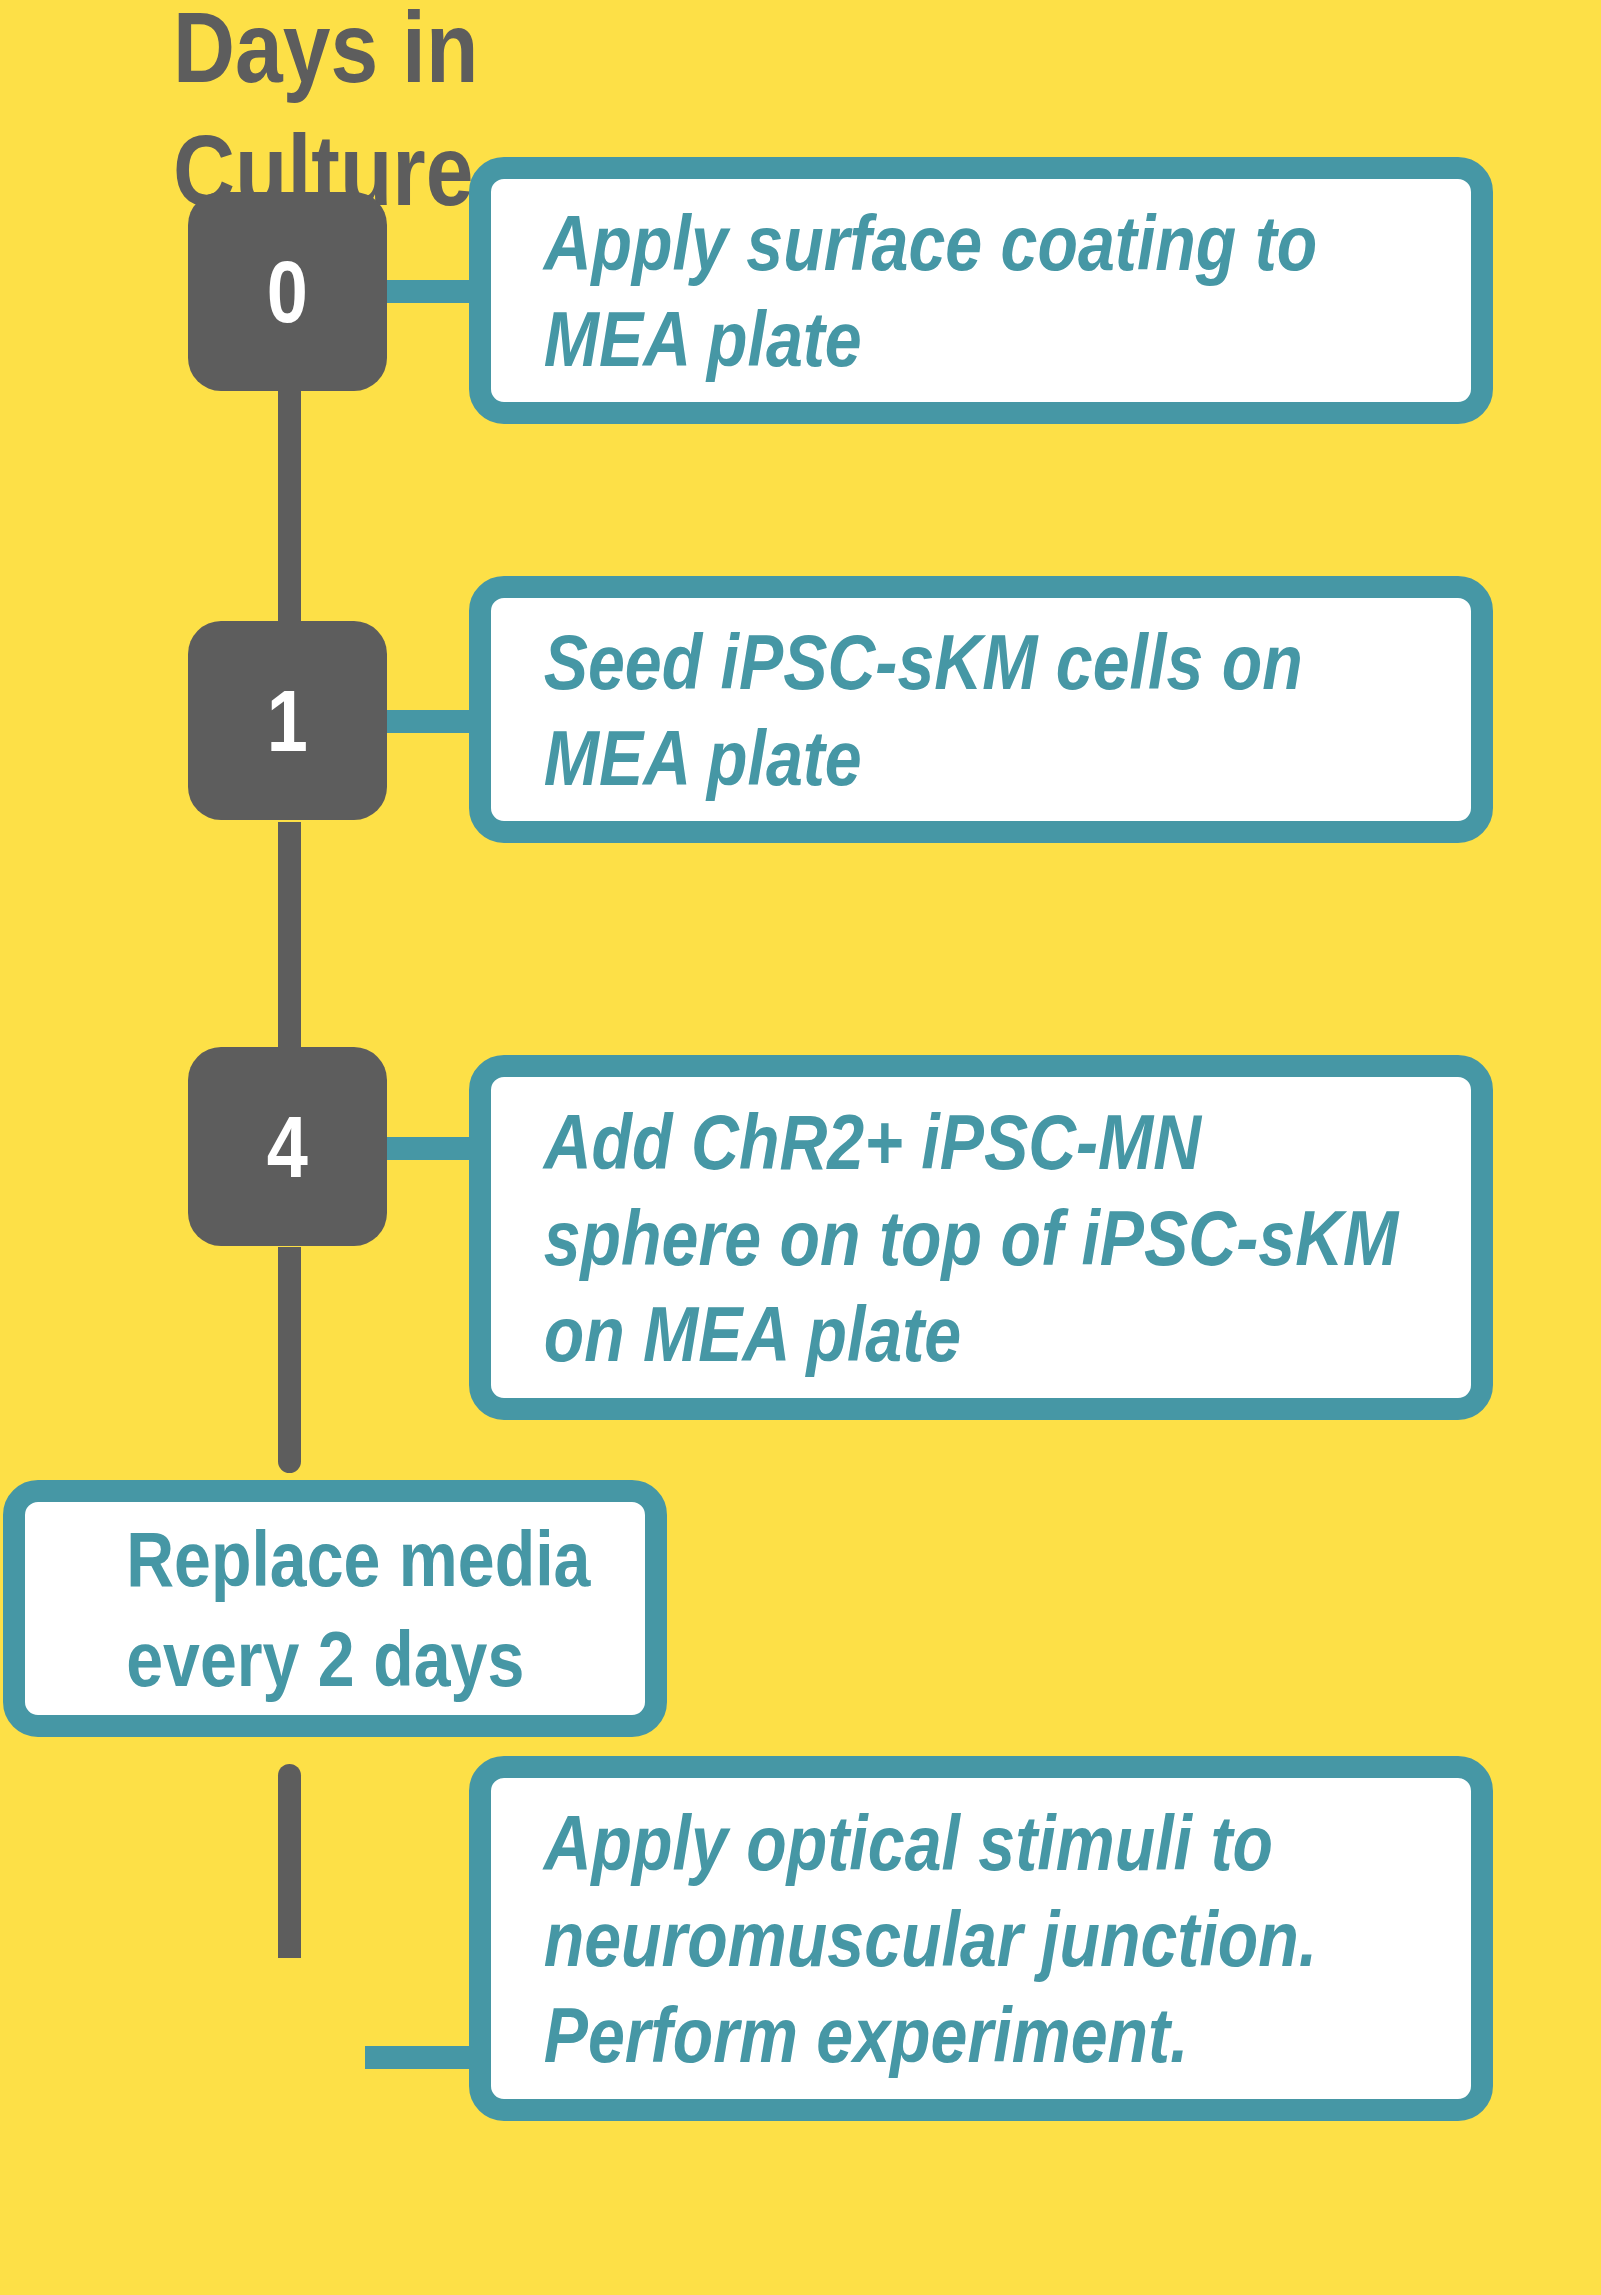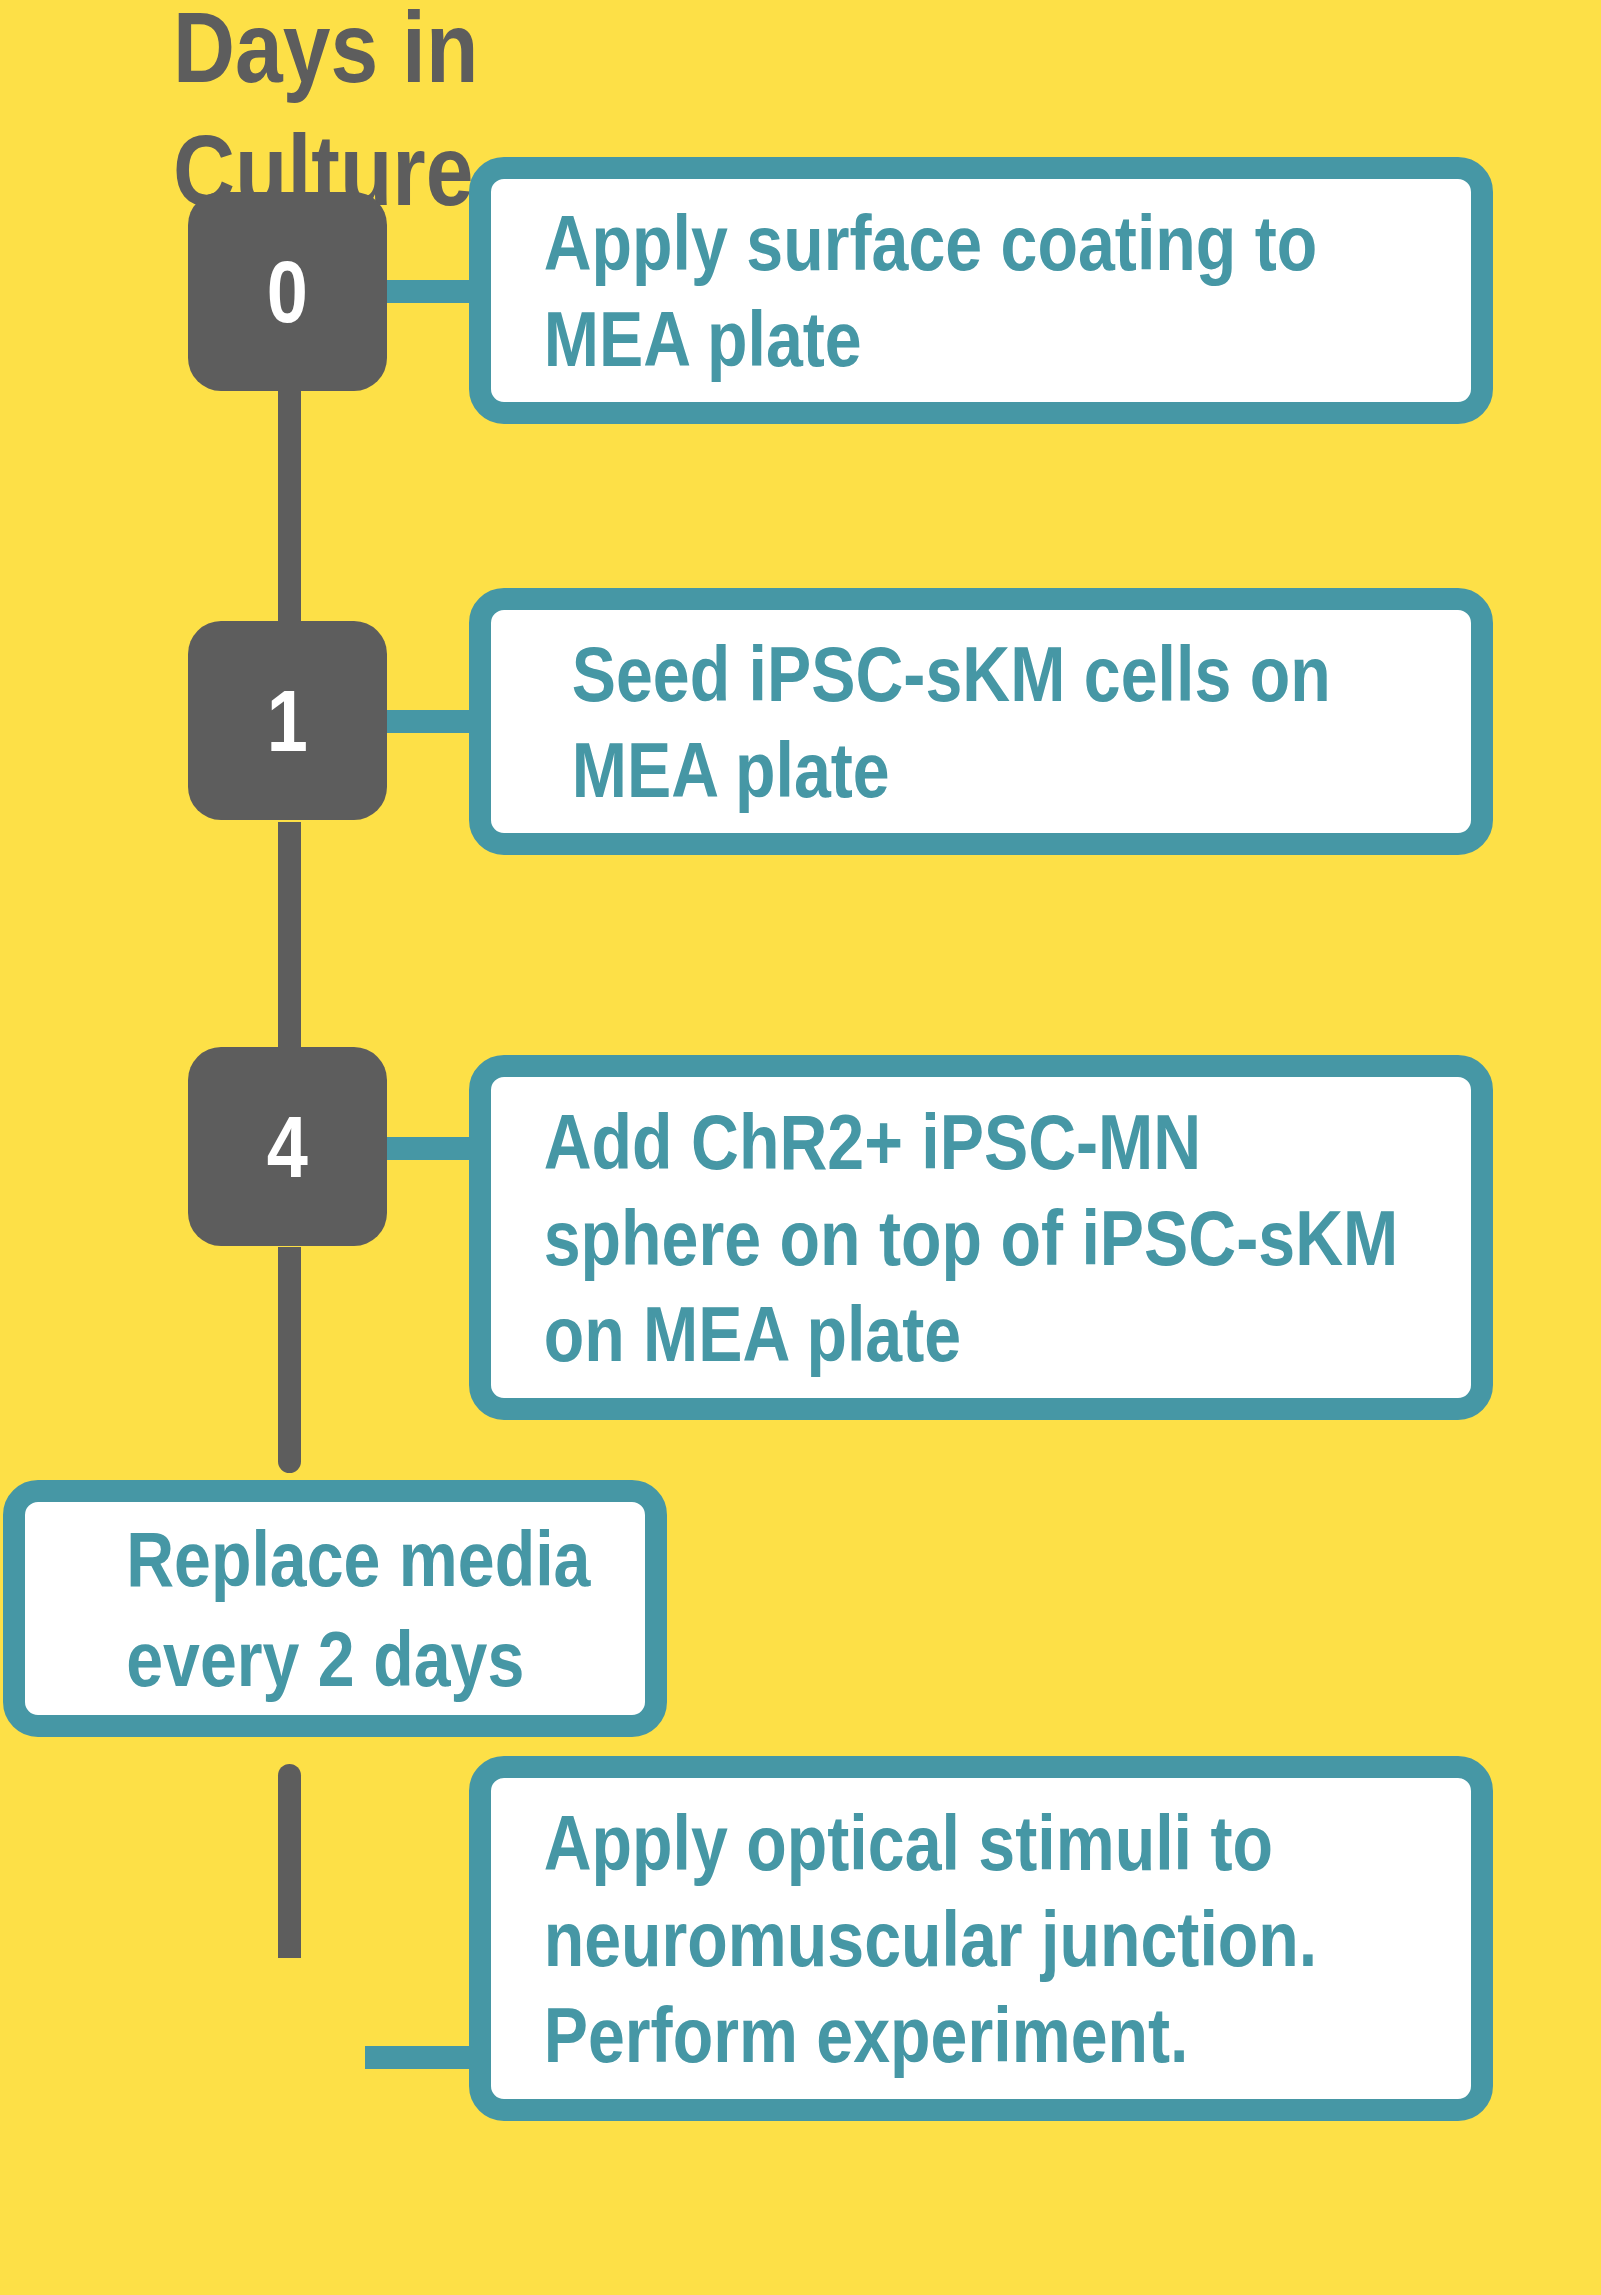--- a/index.html
+++ b/index.html
@@ -85,23 +85,24 @@
   
   .step-box {
     position: absolute;
     left: 469px;
     width: 1024px;
     border: 22px solid var(--accent);
     border-radius: 35px;
     background: #ffffff;
     display: flex;
     align-items: center;
+    font-style: italic;
   }
   .box-0 { top: 157px;  height: 267px; }
-  .box-1 { top: 588px;  height: 267px; padding-left: 28px; }
+  .box-1 { top: 576px;  height: 267px; }
   .box-4 { top: 1015px; height: 365px; margin-top: 40px; }
   .box-11 { top: 1756px; height: 365px; }
 
   .step-text {
     padding-left: 62px;
     width: 1213px;
     color: var(--accent);
     font-weight: 700;
     font-size: 78px;
     line-height: 96px;

